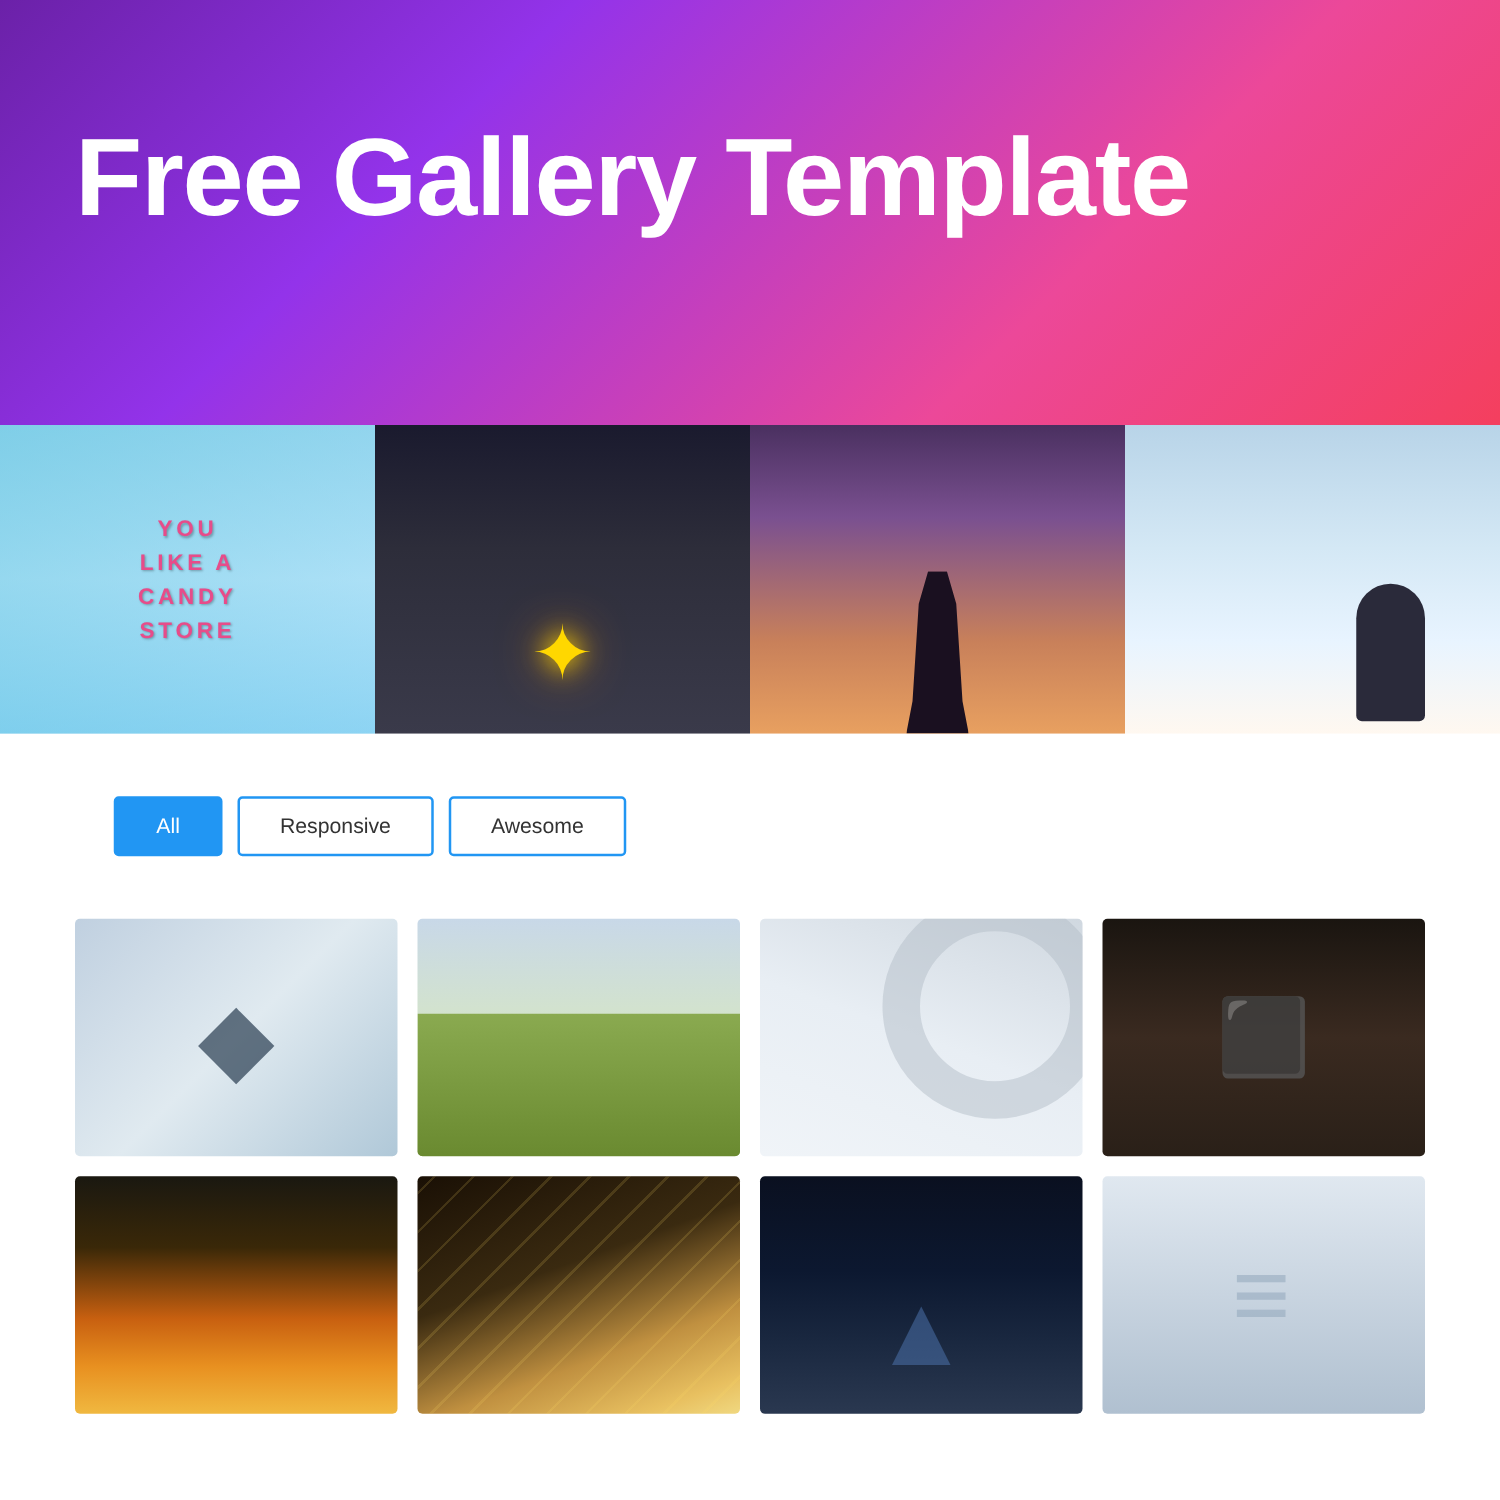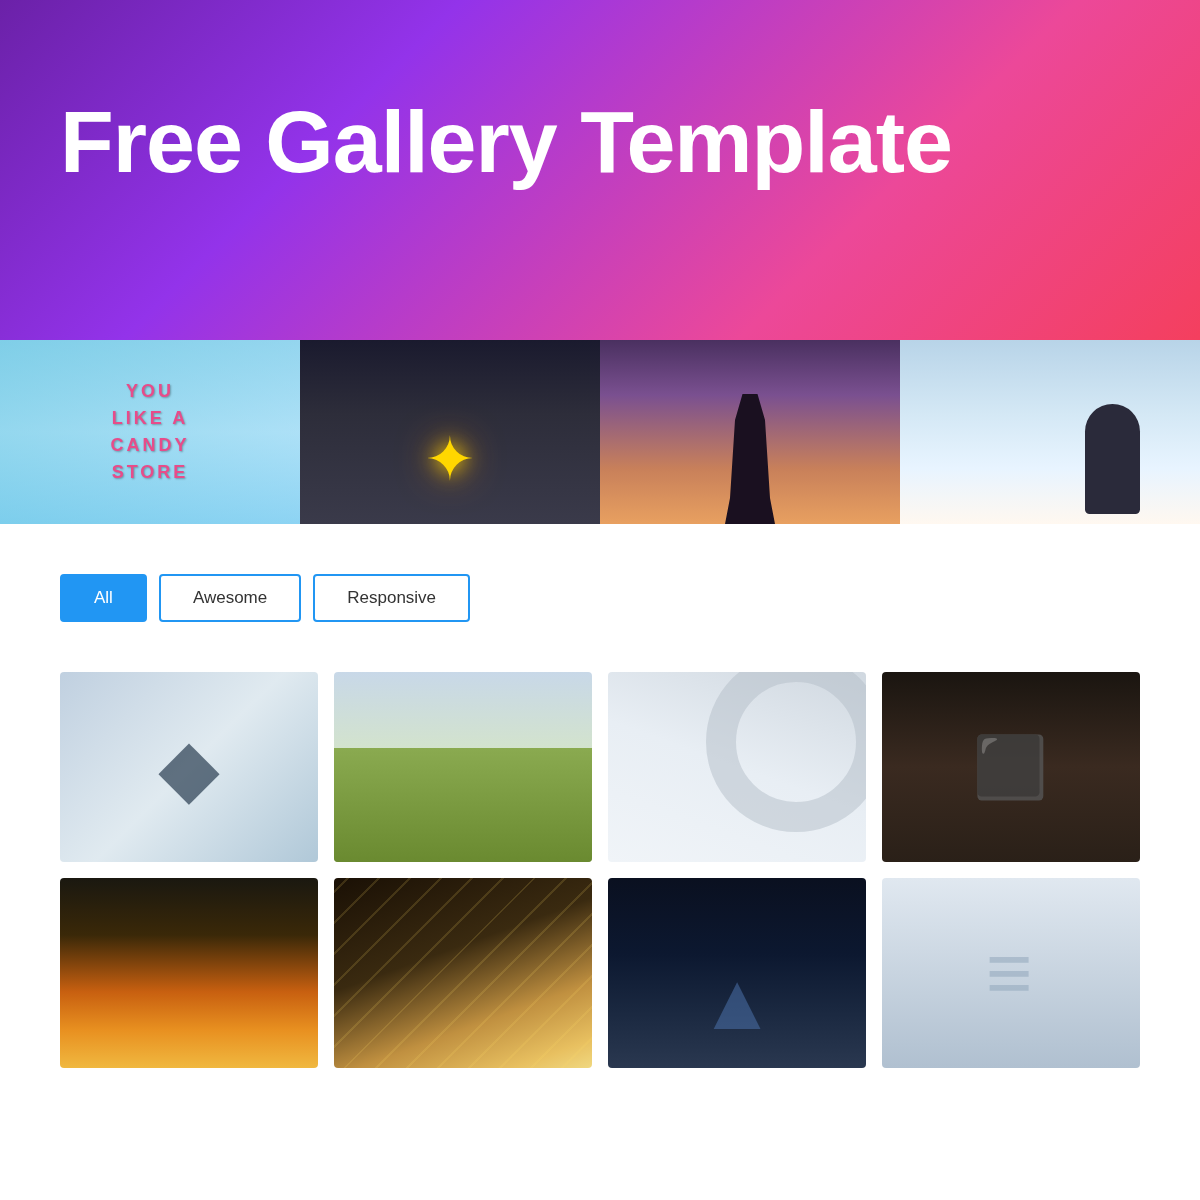--- a/index.html
+++ b/index.html
@@ -23,21 +23,21 @@
       font-size: 88px;
       font-weight: 700;
       line-height: 1.1;
       letter-spacing: -1px;
     }
 
     
     .banner-strip {
       display: flex;
       width: 100%;
-      height: 184px;
+      height: 247px;
       overflow: hidden;
     }
     .banner-img {
       flex: 1;
       overflow: hidden;
     }
 
     
     .filter-section {
       padding: 50px 60px 30px 60px;
@@ -53,20 +53,21 @@
       cursor: pointer;
       border: 2px solid #2196f3;
       background: transparent;
       color: #333;
       transition: background 0.2s;
     }
     .filter-btn.active {
       background: #2196f3;
       color: #fff;
       border-color: #2196f3;
+      margin-left: 31px;
     }
 
     
     .gallery-section {
       padding: 20px 60px 60px 60px;
     }
     .gallery-grid {
       display: grid;
       grid-template-columns: repeat(4, 1fr);
       gap: 16px;
@@ -286,22 +287,22 @@
   <div class="banner-img banner-candy">
     <span class="banner-candy-text">YOU<br>LIKE A<br>CANDY<br>STORE</span>
   </div>
   <div class="banner-img banner-sparkler"></div>
   <div class="banner-img banner-silhouette"></div>
   <div class="banner-img banner-person"></div>
 </div>
 
 <div class="filter-section">
   <button class="filter-btn active">All</button>
+  <button class="filter-btn">Responsive</button>
   <button class="filter-btn">Awesome</button>
-  <button class="filter-btn">Responsive</button>
 </div>
 
 <div class="gallery-section">
   <div class="gallery-grid">
     <div class="gallery-item gi-diamond"></div>
     <div class="gallery-item gi-field"></div>
     <div class="gallery-item gi-arch"></div>
     <div class="gallery-item gi-staircase"></div>
     <div class="gallery-item gi-sunset"></div>
     <div class="gallery-item gi-light-trails"></div>

